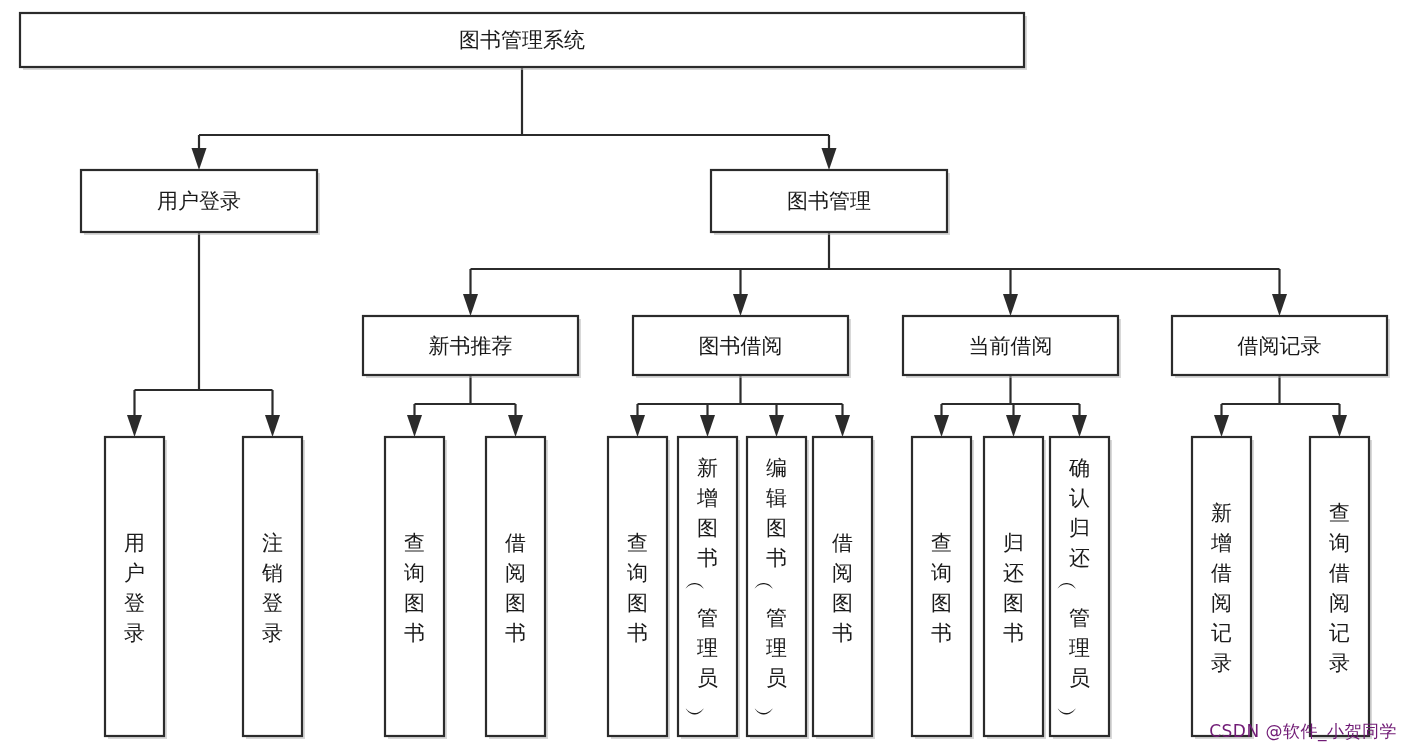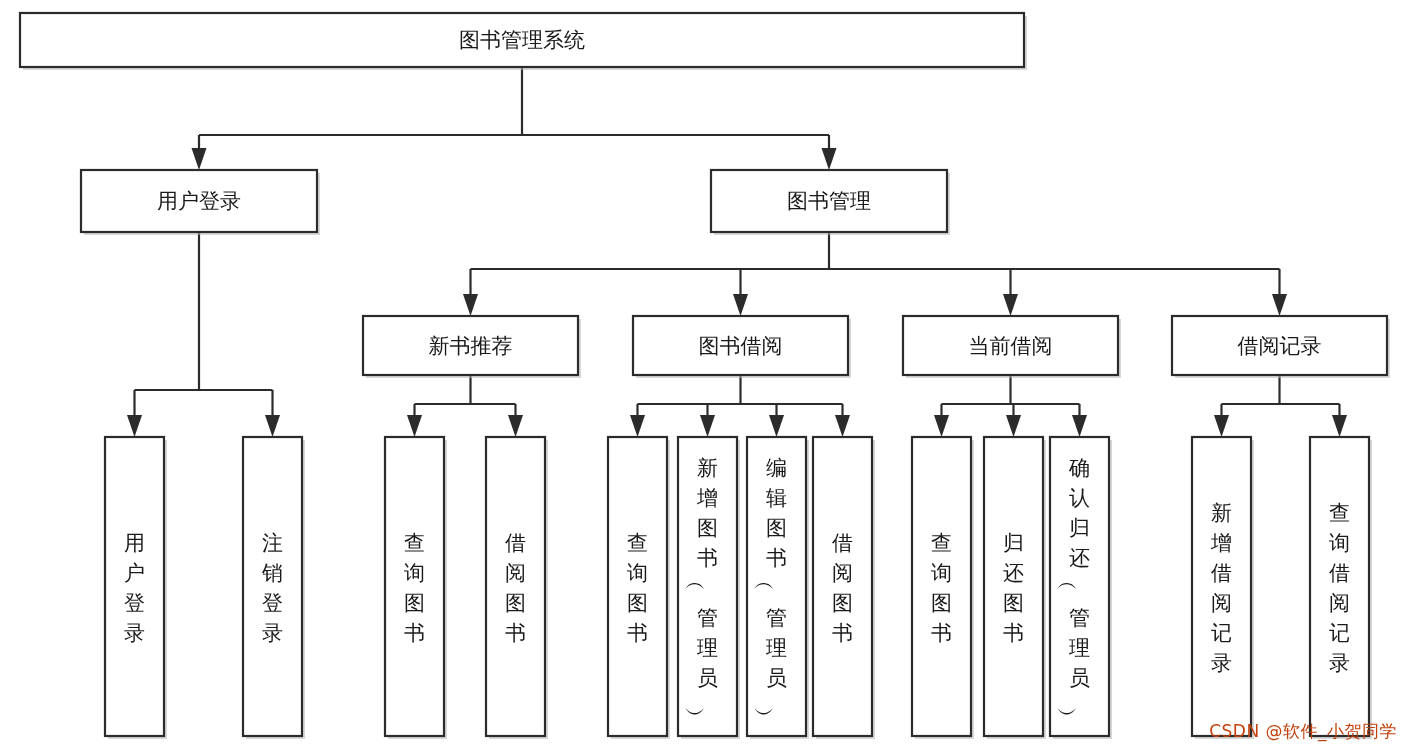--- a/index.html
+++ b/index.html
@@ -58,21 +58,21 @@
     font-size: 21px;
     fill: #1a1a1a;
     text-anchor: middle;
   }
   .watermark {
     position: absolute;
     right: 8px;
     bottom: 4px;
     font-family: "DejaVu Sans", "Liberation Sans", sans-serif;
     font-size: 17px;
-    color: #c2410c;
+    color: #701a75;
     letter-spacing: 0.5px;
     white-space: nowrap;
     user-select: none;
   }
 </style>
 </head>
 <body>
 
 <div id="diagram-root">
   <svg id="diagram-svg" viewBox="0 0 1405 747">

